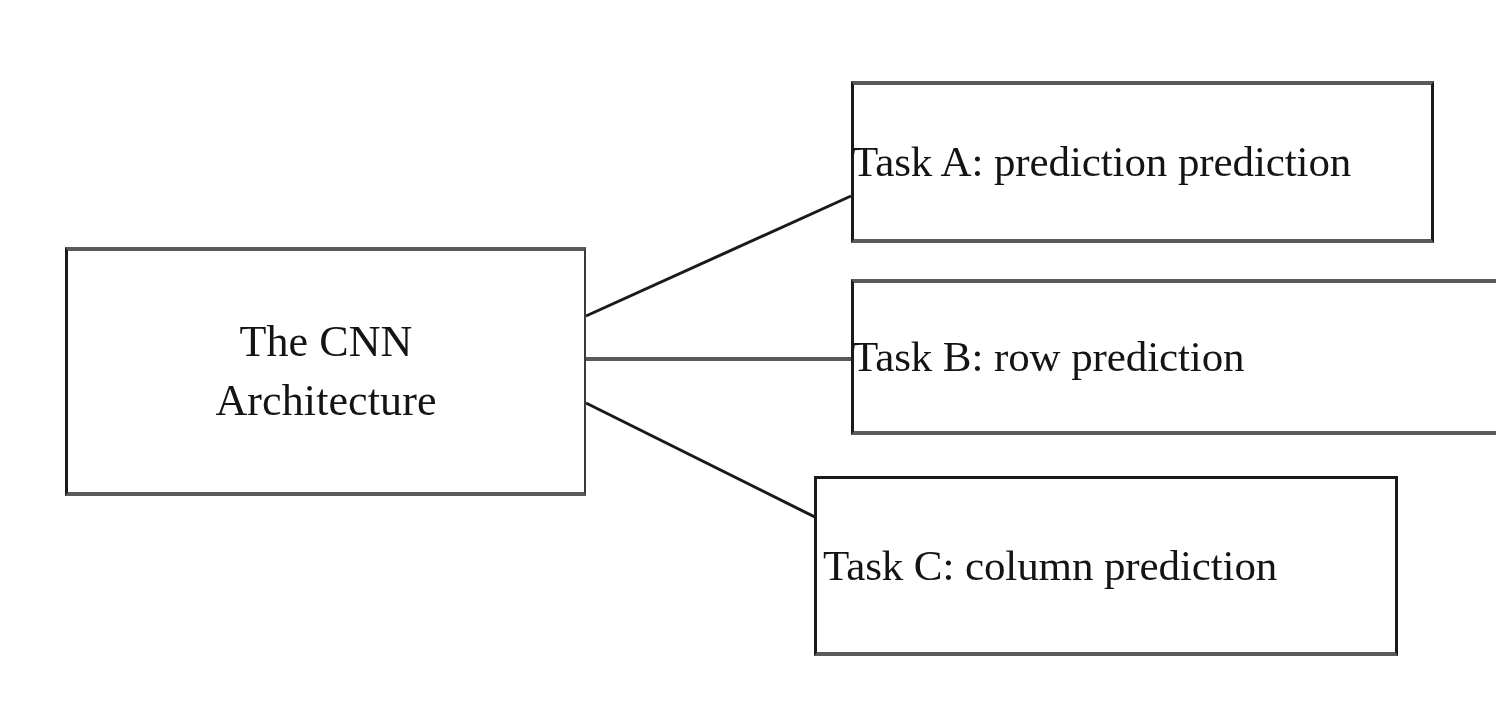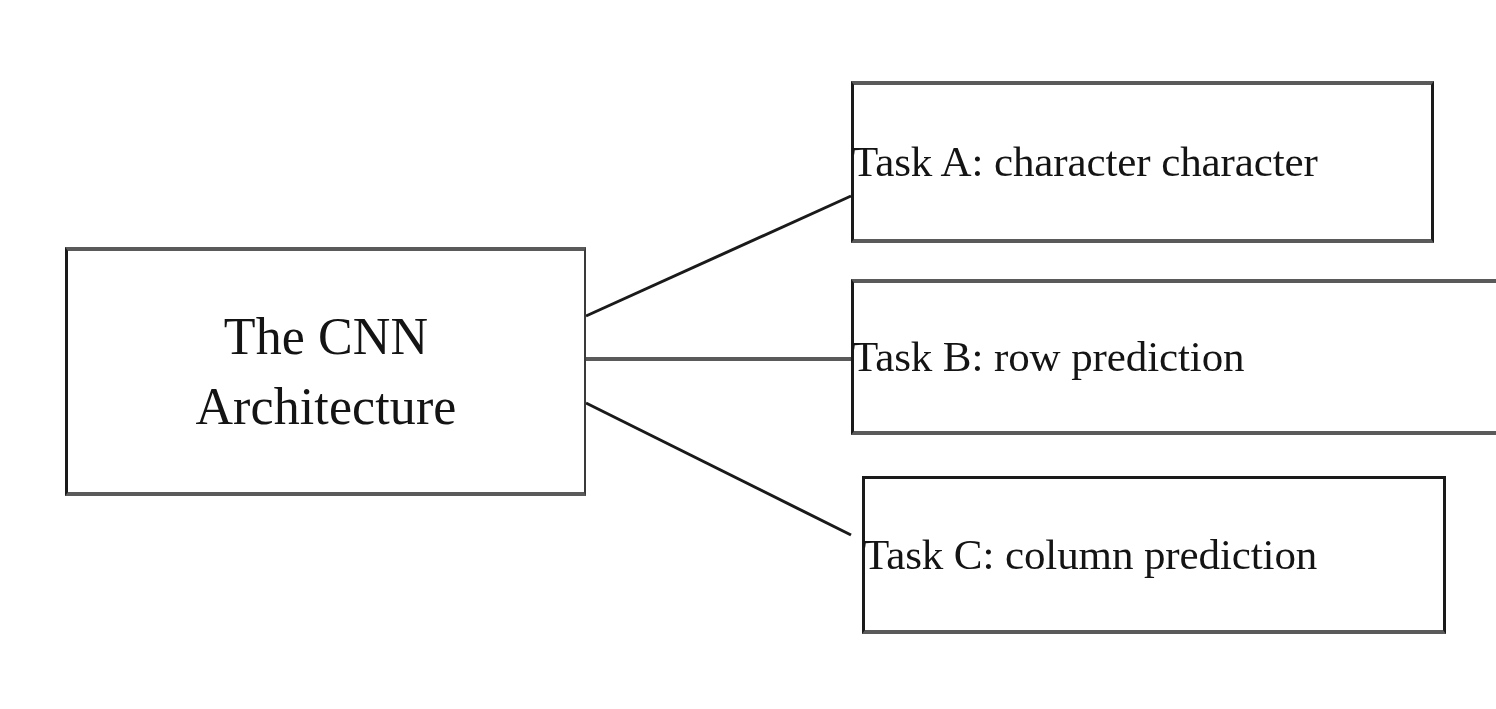--- a/index.html
+++ b/index.html
@@ -62,31 +62,32 @@
     left: 851px;
     top: 279px;
     width: 696px;
     height: 156px;
     border-top: 4px solid #5a5a5a;
     border-bottom: 4px solid #5a5a5a;
     border-left: 3px solid #1a1a1a;
     border-right: 3px solid #1a1a1a;
   }
   .node-c {
-    left: 862px;
+    left: 814px;
     top: 476px;
     width: 584px;
-    height: 158px;
+    height: 180px;
     border-top: 3px solid #1a1a1a;
     border-bottom: 4px solid #5a5a5a;
     border-left: 3px solid #1a1a1a;
     border-right: 3px solid #1a1a1a;
+    padding-left: 8px;
   }
   .root-label {
-    font-size: 52px;
+    font-size: 44px;
     line-height: 1.33;
     color: #141414;
     text-align: center;
     width: 100%;
     letter-spacing: 0.1px;
   }
   .root-label .line {
     display: block;
   }
   .task-label {
@@ -110,21 +111,21 @@
   </svg>
 
   <div class="node node-root">
     <div class="root-label">
       <span class="line">The CNN</span>
       <span class="line">Architecture</span>
     </div>
   </div>
 
   <div class="node node-task node-a">
-    <span class="task-label">Task A: character character</span>
+    <span class="task-label">Task A: prediction prediction</span>
   </div>
 
   <div class="node node-task node-b">
     <span class="task-label">Task B: row prediction</span>
   </div>
 
   <div class="node node-task node-c">
     <span class="task-label">Task C: column prediction</span>
   </div>
 

